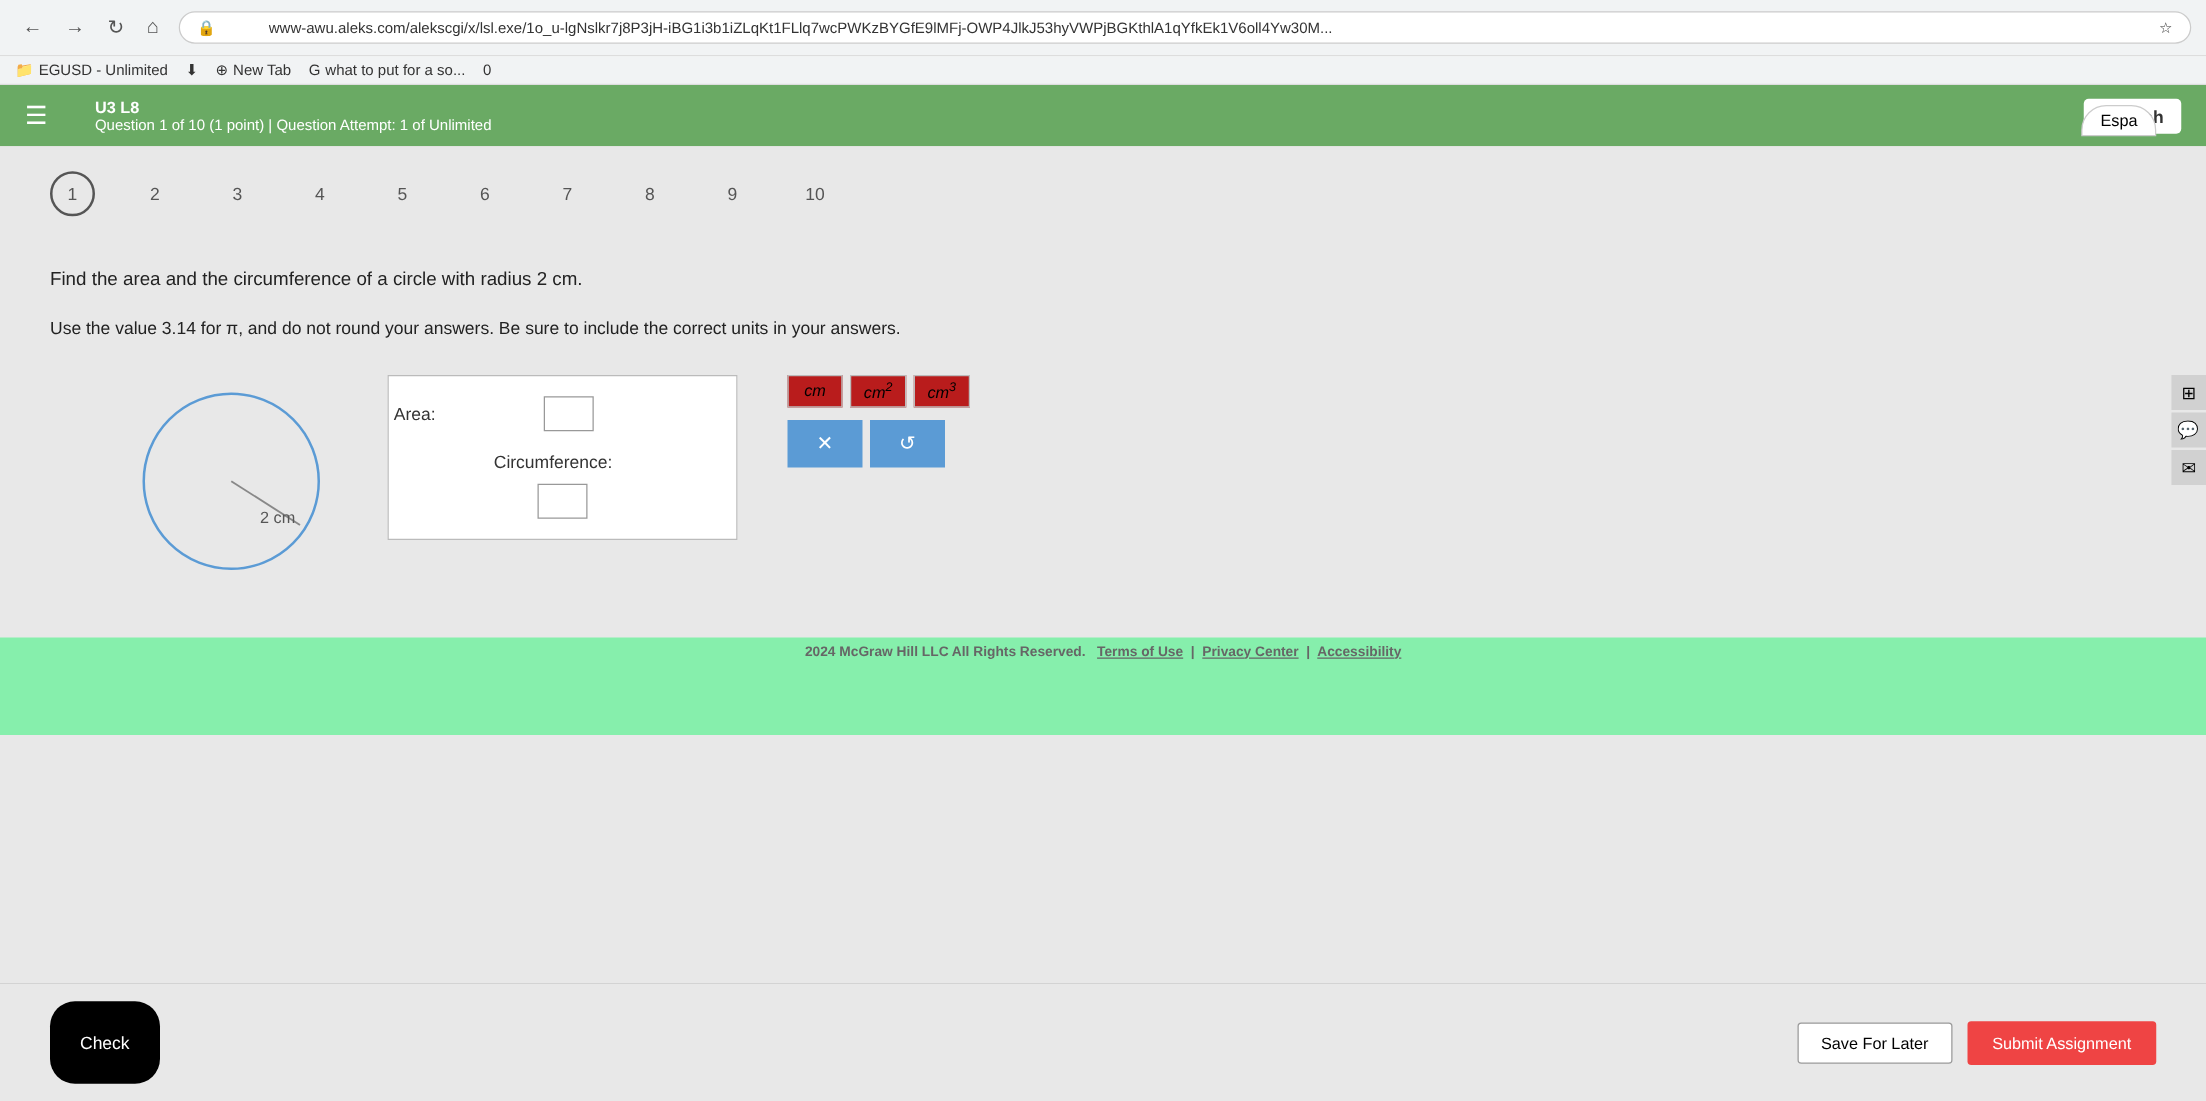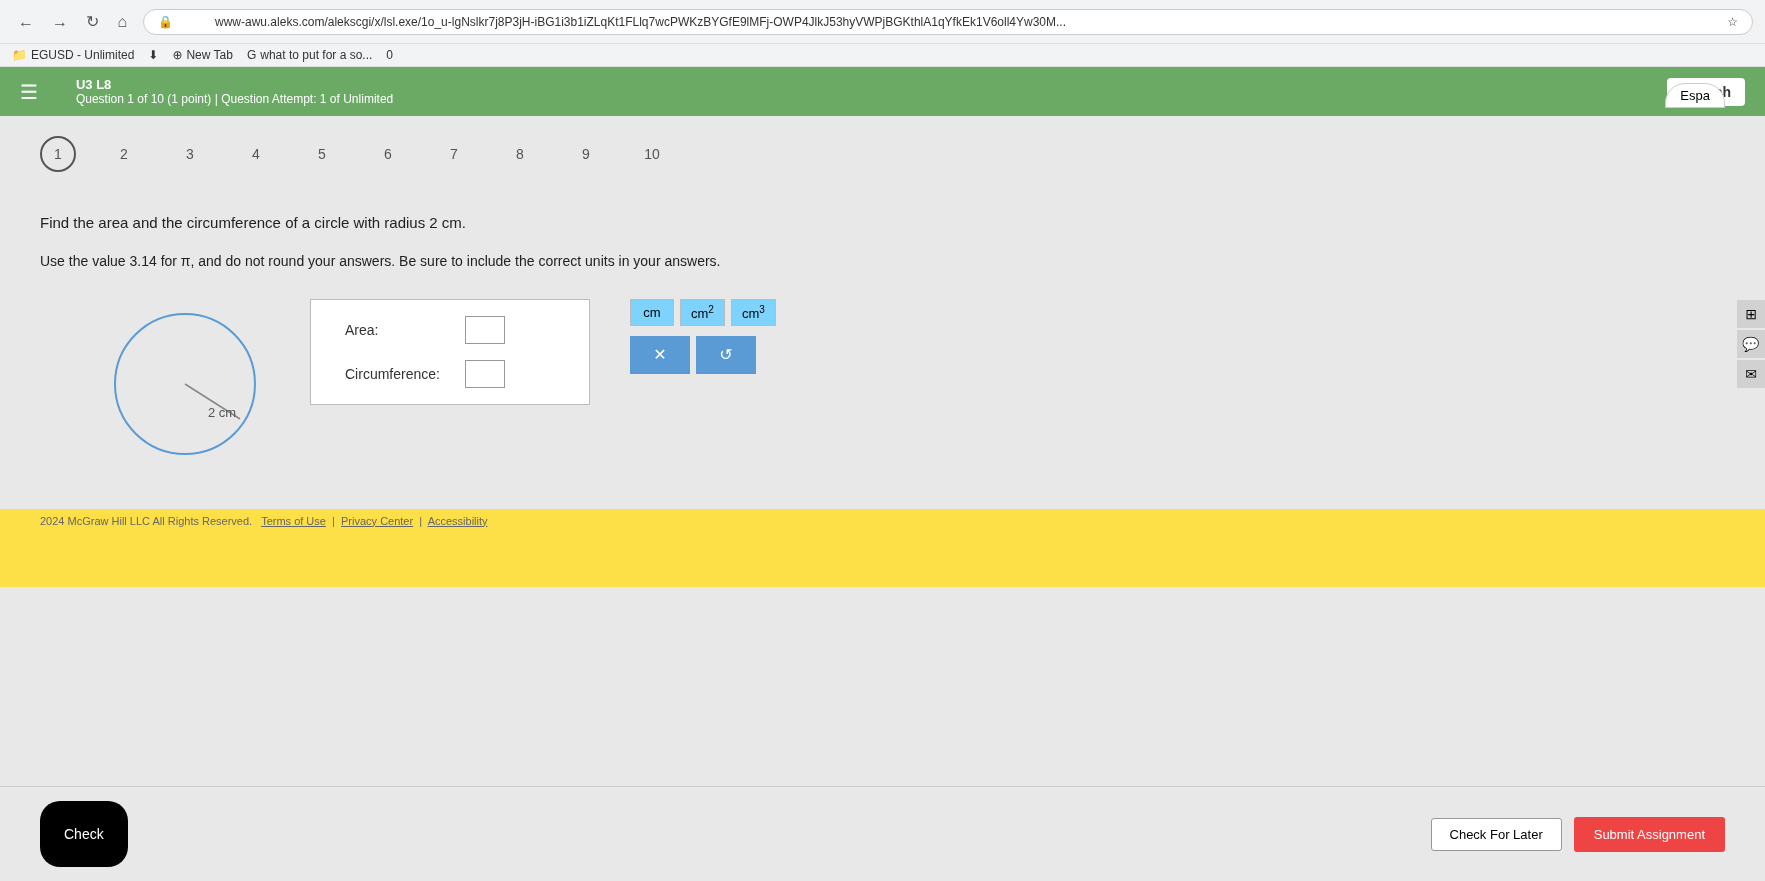--- a/index.html
+++ b/index.html
@@ -200,33 +200,34 @@
 
     .circle-diagram svg {
       width: 170px;
       height: 170px;
     }
 
     
     .answer-panel {
       background: white;
       border: 1px solid #bbb;
-      padding: 16px 34px;
+      padding: 16px 4px;
       min-width: 280px;
     }
 
     .answer-row {
       display: flex;
       align-items: center;
       gap: 10px;
       margin-bottom: 16px;
     }
 
     .answer-row:last-child {
       margin-bottom: 0;
+      flex-direction: column;
     }
 
     .answer-label {
       font-size: 14px;
       color: #333;
       min-width: 110px;
     }
 
     .answer-input {
       width: 40px;
@@ -242,27 +243,28 @@
       flex-direction: column;
       gap: 6px;
     }
 
     .units-row {
       display: flex;
       gap: 6px;
     }
 
     .unit-btn {
-      background: #7dd3fc;
+      background: #b91c1c;
       border: 1px solid #bbb;
       padding: 4px 10px;
       font-size: 13px;
       cursor: pointer;
       min-width: 44px;
       text-align: center;
+      font-style: italic;
     }
 
     .unit-btn sup {
       font-size: 10px;
     }
 
     .action-row {
       display: flex;
       gap: 6px;
       margin-top: 4px;
@@ -332,25 +334,26 @@
       color: white;
       border: none;
       padding: 10px 20px;
       font-size: 13px;
       cursor: pointer;
       border-radius: 3px;
     }
 
     
     .footer {
-      background: #fde047;
+      background: #86efac;
       padding: 6px 40px 60px;
       font-size: 11px;
       color: #666;
-      text-align: left;
+      text-align: center;
+      font-weight: bold;
     }
 
     
     .right-icons {
       position: fixed;
       right: 0;
       top: 300px;
       display: flex;
       flex-direction: column;
       gap: 2px;
@@ -495,21 +498,21 @@
     <span style="cursor:pointer; text-decoration:underline;">Terms of Use</span>
     &nbsp;|&nbsp;
     <span style="cursor:pointer; text-decoration:underline;">Privacy Center</span>
     &nbsp;|&nbsp;
     <span style="cursor:pointer; text-decoration:underline;">Accessibility</span>
   </div>
 
   <div class="bottom-bar">
     <button class="check-btn">Check</button>
     <div class="bottom-right">
-      <button class="save-later-btn">Check For Later</button>
+      <button class="save-later-btn">Save For Later</button>
       <button class="submit-btn">Submit Assignment</button>
     </div>
   </div>
 
 </div>
 
 <div class="right-icons">
   <div class="right-icon">⊞</div>
   <div class="right-icon">💬</div>
   <div class="right-icon">✉</div>

